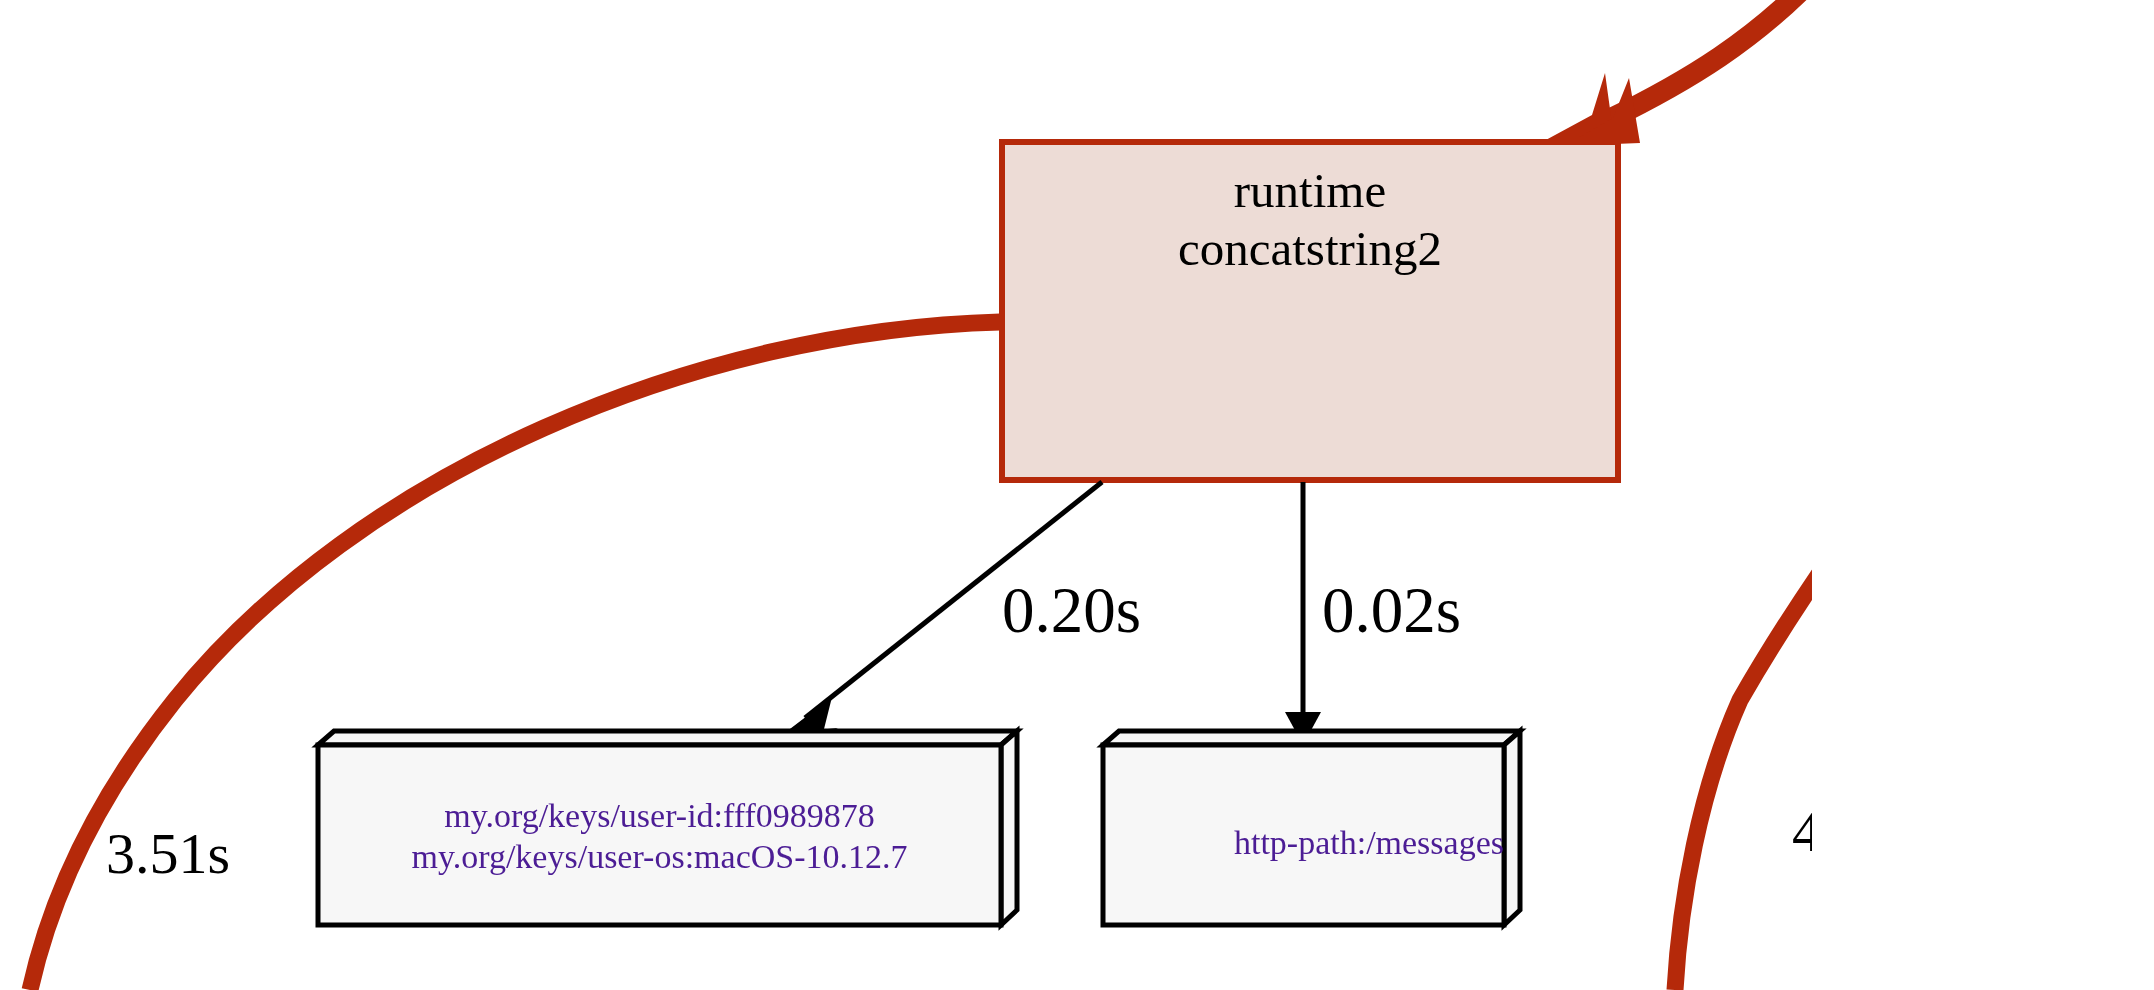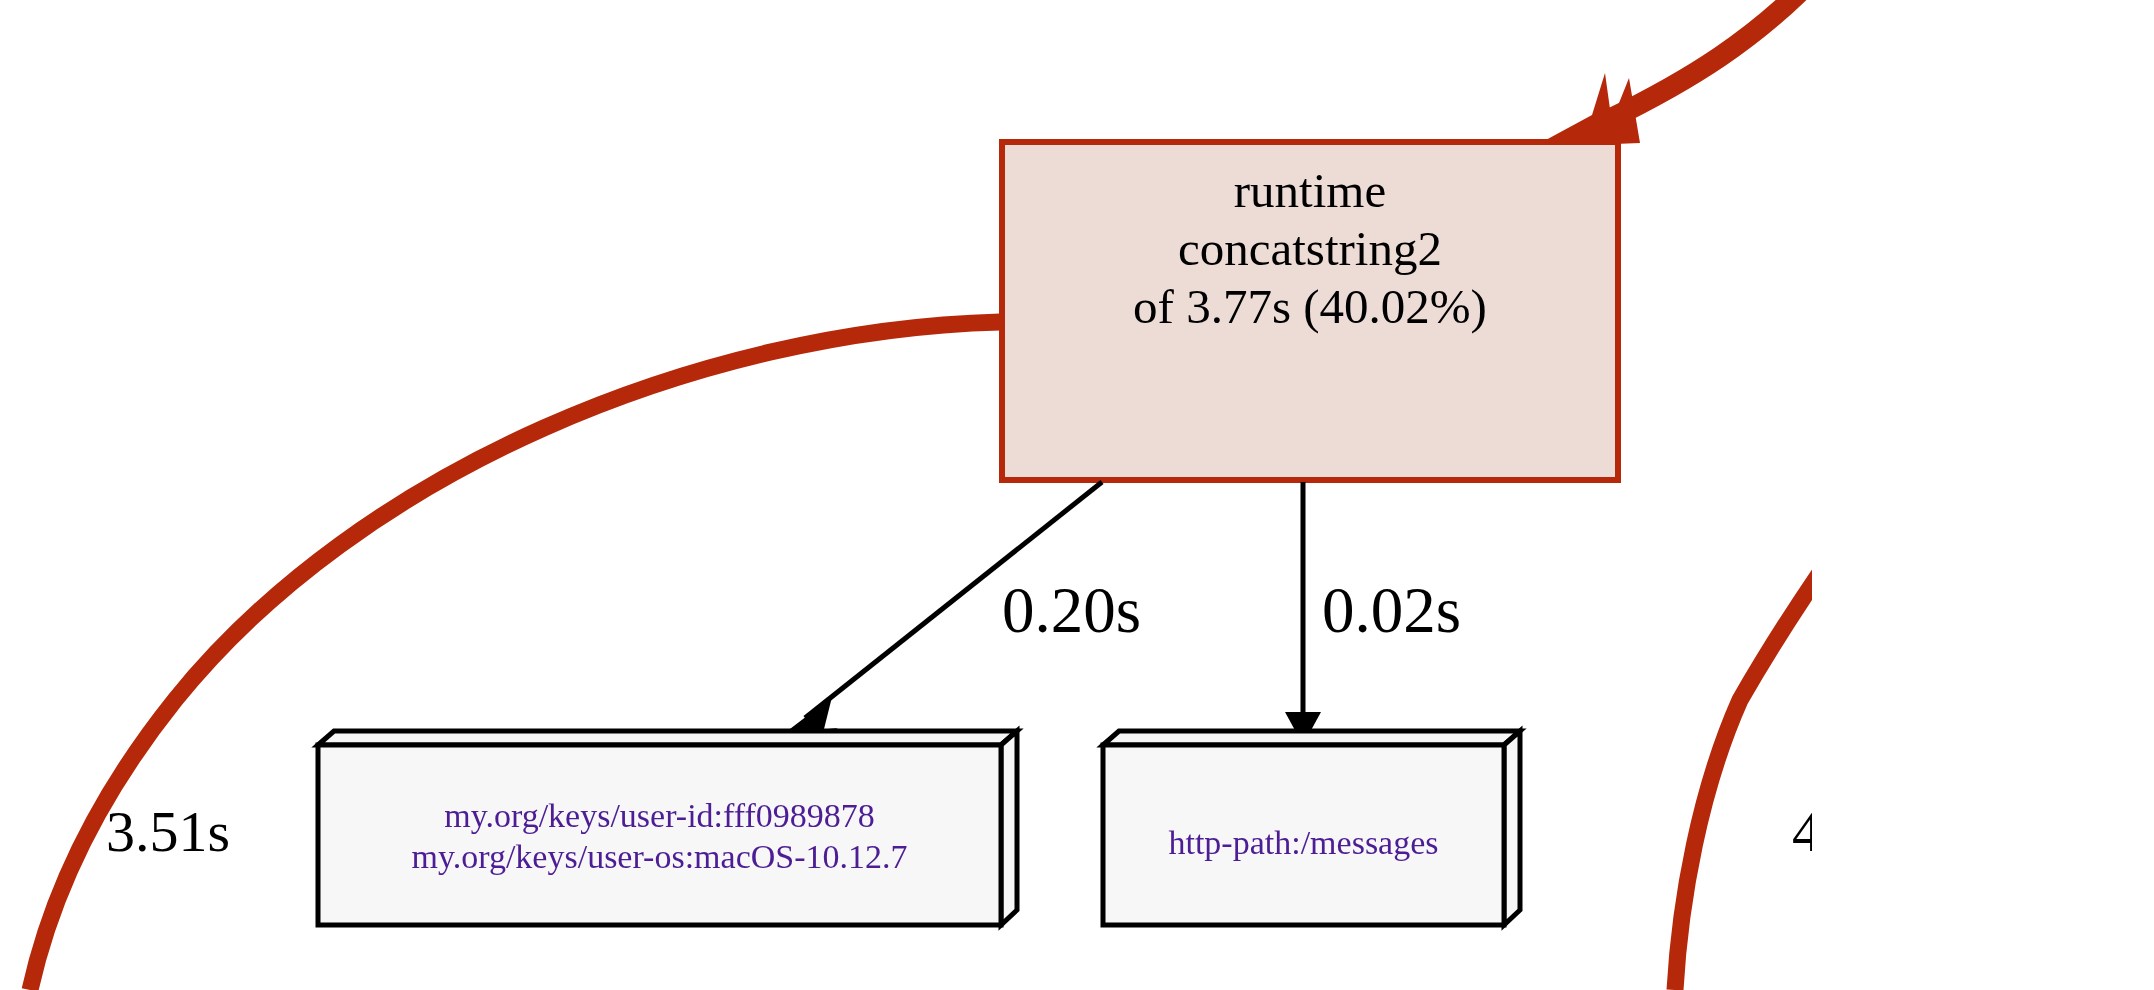--- a/index.html
+++ b/index.html
@@ -111,43 +111,42 @@
     <g>
       <polygon points="1973,745 1989,731 2400,731 2384,745" fill="#f7f7f7" stroke="#000000" stroke-width="5" stroke-linejoin="miter"></polygon>
       <rect x="1973" y="745" width="430" height="180" fill="#f7f7f7" stroke="#000000" stroke-width="5"></rect>
     </g>
 
   </svg>
 
   <div class="node-text" style="left:1002px; top:162px; width:616px;">
     <div>runtime</div>
     <div>concatstring2</div>
-    <div>of 3.77s (40.02%)</div>
   </div>
 
   <div class="node-text" style="left:2035px; top:283px; width:260px; text-align:right; padding-right:0;">
     <div>0.</div>
     <div>of 4</div>
   </div>
 
   <div class="box-text" style="left:318px; top:795px; width:683px;">
     <div>my.org/keys/user-id:fff0989878</div>
     <div>my.org/keys/user-os:macOS-10.12.7</div>
   </div>
 
-  <div class="box-text" style="left:1103px; top:822px; width:401px;">
+  <div class="box-text" style="left:1103px; top:822px; width:401px;text-align:right;">
     <div>http-path:/messages</div>
   </div>
 
   <div class="box-text" style="left:1973px; top:795px; width:430px;">
     <div>my.org</div>
     <div>my.org/ke</div>
   </div>
 
   <div class="lbl edge-lbl" style="left:1002px; top:578px;">0.20s</div>
 
   <div class="lbl edge-lbl" style="left:1322px; top:578px;">0.02s</div>
 
-  <div class="lbl tot-lbl" style="left:106px; top:803px;">3.51s</div>
+  <div class="lbl tot-lbl" style="left:106px; top:825px;">3.51s</div>
 
   <div class="lbl tot-lbl" style="left:1752px; top:803px;margin-left:40px;">4.28s</div>
 
 </div>
 
 </body></html>

